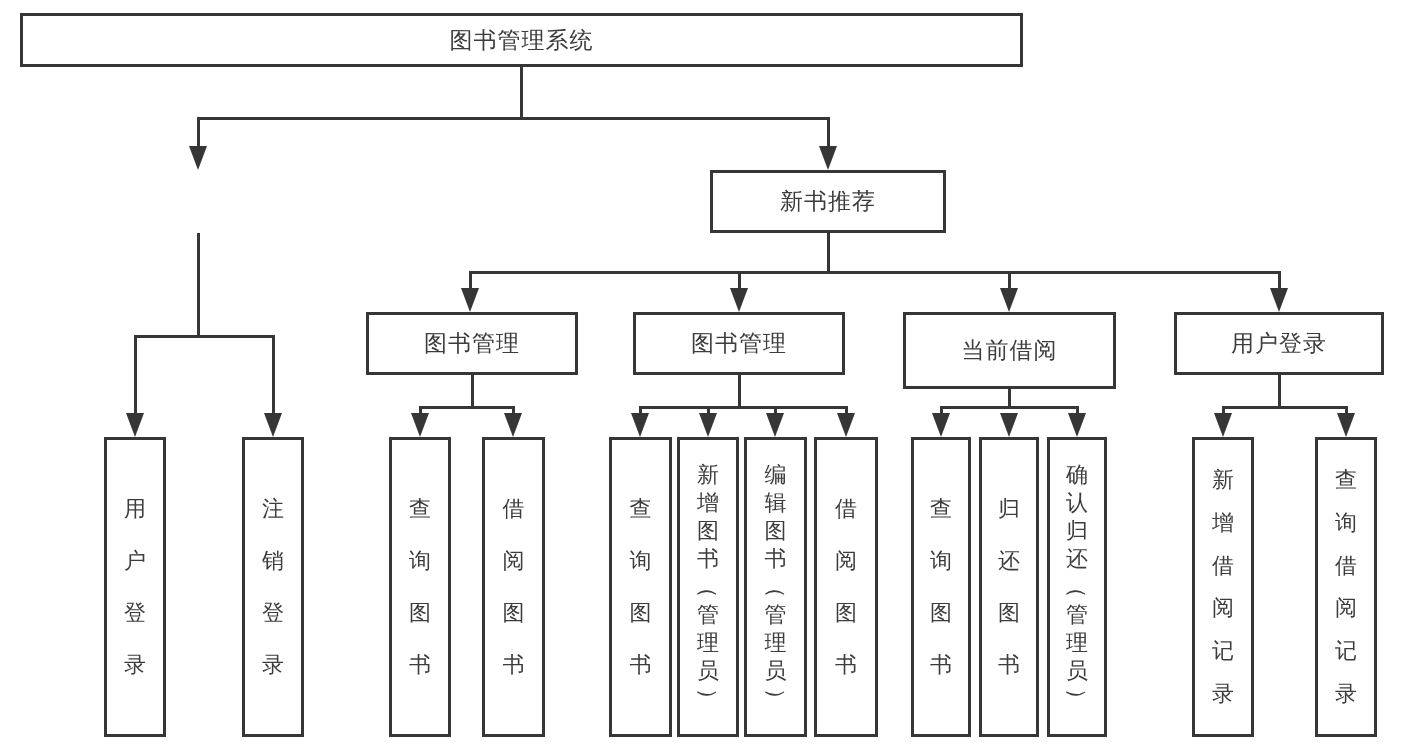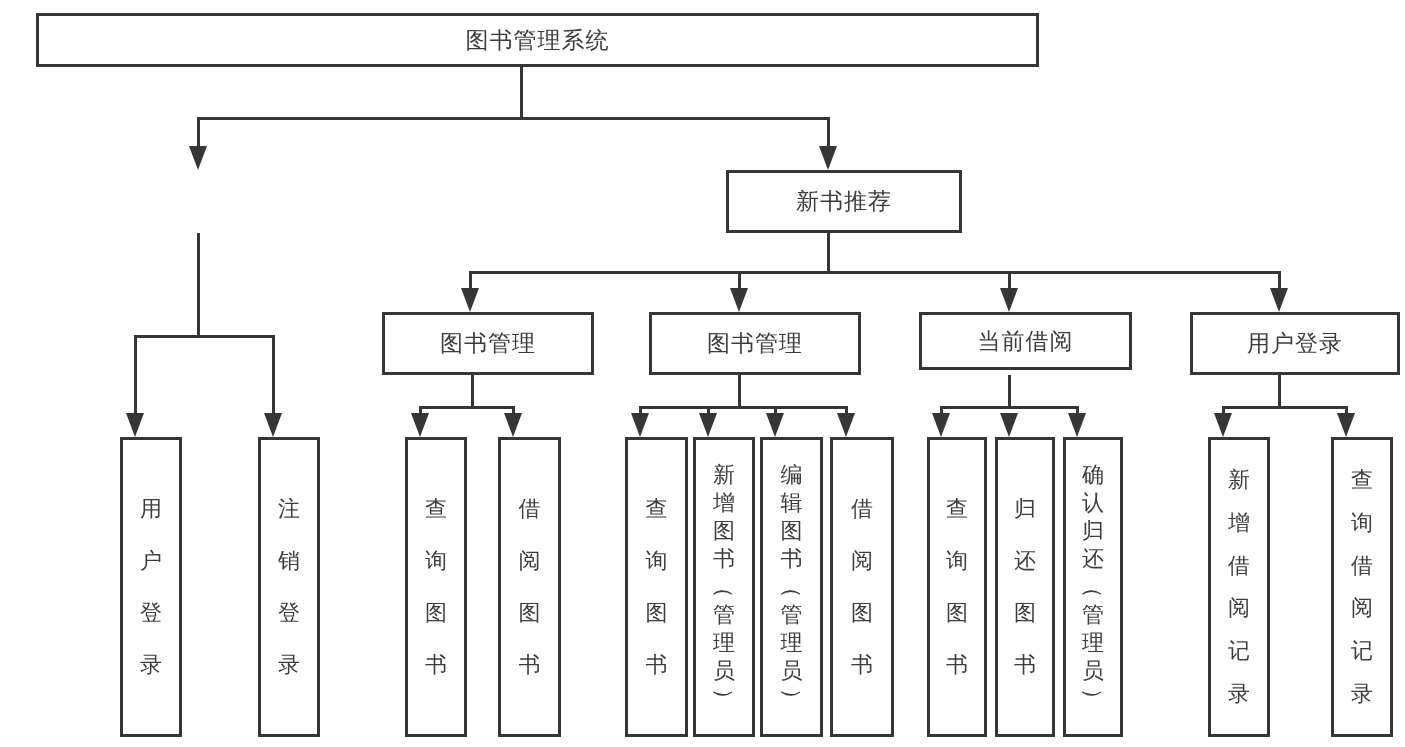--- a/index.html
+++ b/index.html
@@ -16,21 +16,20 @@
   }
   .node {
     position: absolute;
     background: #ffffff;
     border: 3px solid #363636;
     box-sizing: border-box;
     display: flex;
     align-items: center;
     justify-content: center;
     color: #3c3c3c;
-    margin-left: 16px;
   }
   .node.h .node-label {
     font-size: 23px;
     letter-spacing: 1px;
     white-space: nowrap;
   }
   .node.v .char-col {
     display: flex;
     flex-direction: column;
     align-items: center;
@@ -130,21 +129,21 @@
     </div>
     <div class="node h" style="left: 710px; top: 170px; width: 236px; height: 63px;">
       <span class="node-label">新书推荐</span>
     </div>
     <div class="node h" style="left: 366px; top: 312px; width: 212px; height: 63px;">
       <span class="node-label">图书管理</span>
     </div>
     <div class="node h" style="left: 633px; top: 312px; width: 212px; height: 63px;">
       <span class="node-label">图书管理</span>
     </div>
-    <div class="node h" style="left: 903px; top: 312px; width: 213px; height: 58px;">
+    <div class="node h" style="left: 903px; top: 312px; width: 213px; height: 77px;">
       <span class="node-label">当前借阅</span>
     </div>
     <div class="node h" style="left: 1174px; top: 312px; width: 210px; height: 63px;">
       <span class="node-label">用户登录</span>
     </div>
     <div class="node v" style="left: 104px; top: 437px; width: 62px; height: 300px;">
       <div class="char-col" style="gap: 26px;">
         <span class="ch">用</span>
         <span class="ch">户</span>
         <span class="ch">登</span>

